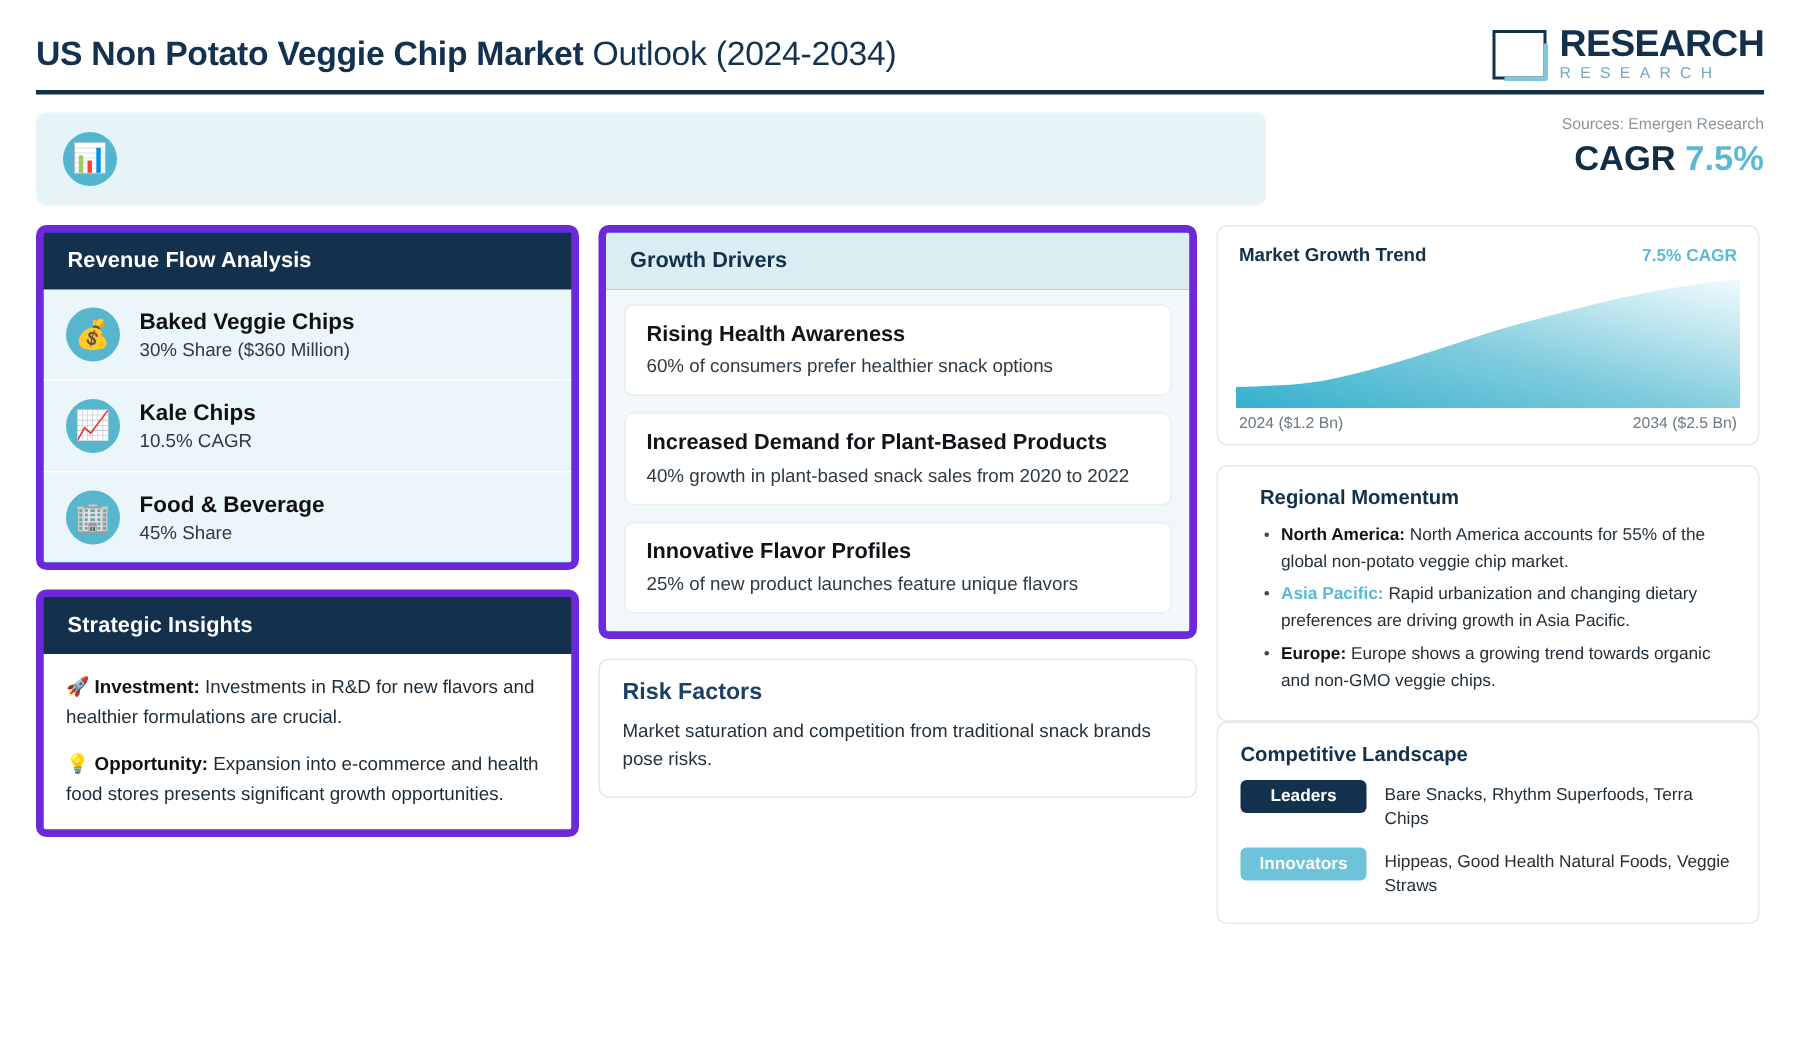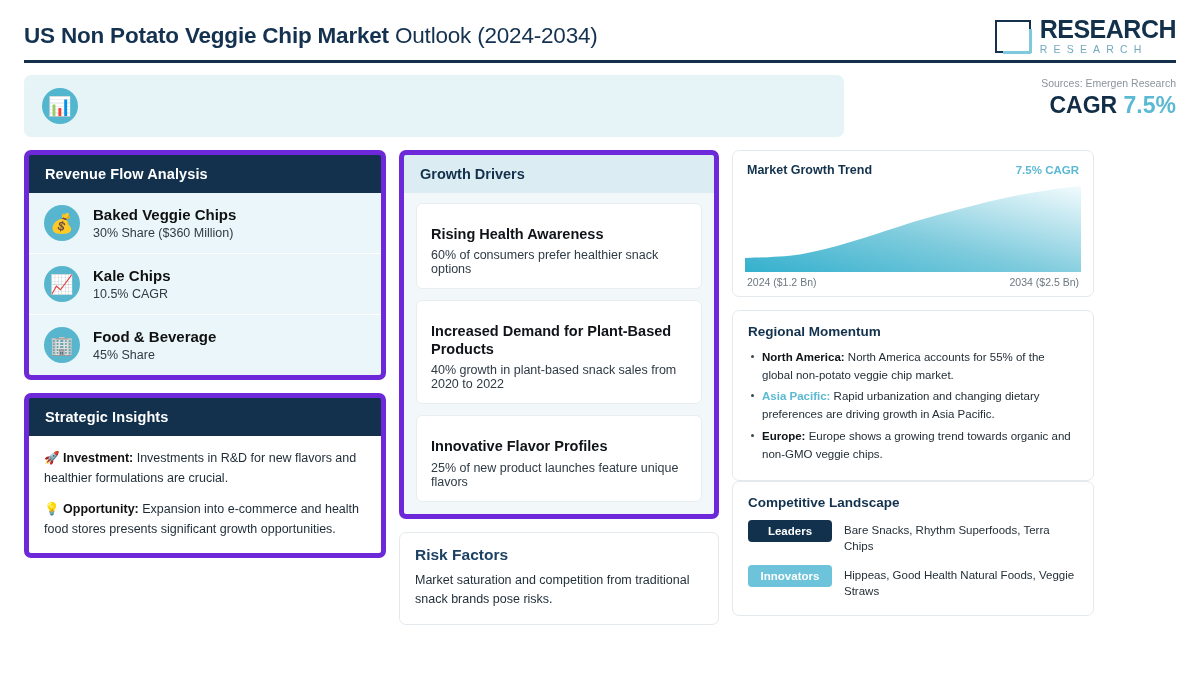--- a/index.html
+++ b/index.html
@@ -55,21 +55,21 @@
   .yr { font-size: 13px; color: #4d6678; font-weight: normal; }
   .arrow { font-size: 17px; color: #63b4cc; padding: 0 5px; }
   .banner-right { position: absolute; right: 0; top: 2px; text-align: right; }
   .src { font-size: 10.5px; color: #89949c; }
   .cagr { font-size: 23px; font-weight: bold; color: #112e46; margin-top: 3px; }
   .cagr .pct { color: #5cb9d4; }
 
   
   .cols { display: flex; gap: 13px; margin-top: 13px; align-items: flex-start; }
   .col-left { width: 362px; flex: none; }
-  .col-mid { width: 320px; flex: none; }
+  .col-mid { width: 399px; flex: none; }
   .col-right { width: 362px; flex: none; }
 
   .panel { border-radius: 7px; overflow: hidden; border: 5px solid #6d28d9; background: #1d4ed8; }
   .panel-head-dark {
     background: #13314c; color: #ffffff; font-size: 14.5px; font-weight: bold;
     padding: 11px 16px; letter-spacing: 0.1px;
   }
   .panel-head-light {
     background: #dcecf3; color: #14314c; font-size: 14.5px; font-weight: bold;
     padding: 11px 16px;
@@ -93,42 +93,42 @@
   .si-item + .si-item { margin-top: 10px; }
   .si-item b { color: #111; }
 
   
   .gd-body { background: #f2f8fa; padding: 10px 12px 12px; }
   .gd-card {
     background: #ffffff; border: 1px solid #e7edf1; border-radius: 6px;
     padding: 11px 14px 12px;
   }
   .gd-card + .gd-card { margin-top: 11px; }
-  .gd-title { font-size: 14.5px; font-weight: bold; color: #101418; line-height: 1.2; margin-top: 11px; }
+  .gd-title { font-size: 14.5px; font-weight: bold; color: #101418; line-height: 1.2; }
   .gd-sub { font-size: 12.5px; color: #2e3a44; margin-top: 5px; }
 
   .risk-card {
     margin-top: 13px; background: #ffffff; border: 1px solid #e4e9ed; border-radius: 7px;
     padding: 13px 15px 15px;
   }
   .risk-title { font-size: 15.5px; font-weight: bold; color: #1c4163; }
   .risk-text { font-size: 12.5px; color: #24313b; margin-top: 7px; line-height: 1.52; }
 
   
   .trend-card { background: #fff; border: 1px solid #e4e9ed; border-radius: 7px; padding: 12px 12px 8px; }
   .trend-head { display: flex; justify-content: space-between; align-items: baseline; padding: 0 2px; }
   .trend-title { font-size: 12.5px; font-weight: bold; color: #12314c; }
   .trend-cagr { font-size: 11.5px; font-weight: bold; color: #5cb9d4; }
   .trend-chart { position: relative; height: 86px; margin-top: 9px; }
   .trend-chart svg { display: block; width: 100%; height: 100%; }
   .trend-axis { display: flex; justify-content: space-between; padding: 4px 2px 0; }
   .trend-axis span { font-size: 10.5px; color: #6c7880; }
 
   
-  .region-card { margin-top: 13px; background: #fff; border: 1px solid #e4e9ed; border-radius: 7px; padding: 13px 15px 14px; }
+  .region-card { margin-top: 13px; background: #fff; border: 1px solid #e4e9ed; border-radius: 7px; padding: 13px 28px 14px; }
   .card-title { font-size: 13.5px; font-weight: bold; color: #12314c; }
   .region-list { list-style: none; margin-top: 9px; }
   .region-list li {
     font-size: 11.5px; line-height: 1.58; color: #242f38; position: relative;
     padding-left: 14px; margin-bottom: 3px;
   }
   .region-list li::before {
     content: ""; position: absolute; left: 3px; top: 7px;
     width: 3px; height: 3px; border-radius: 50%; background: #3b4750;
   }

